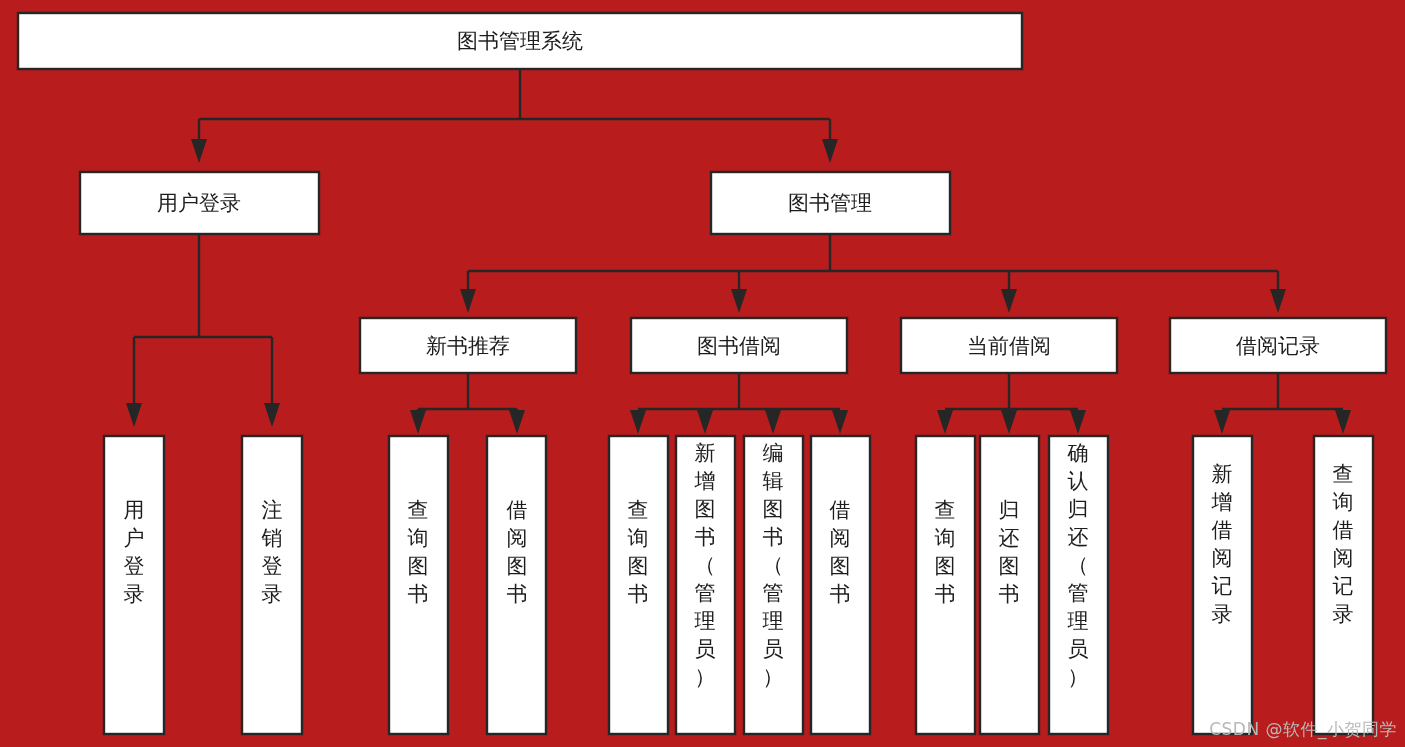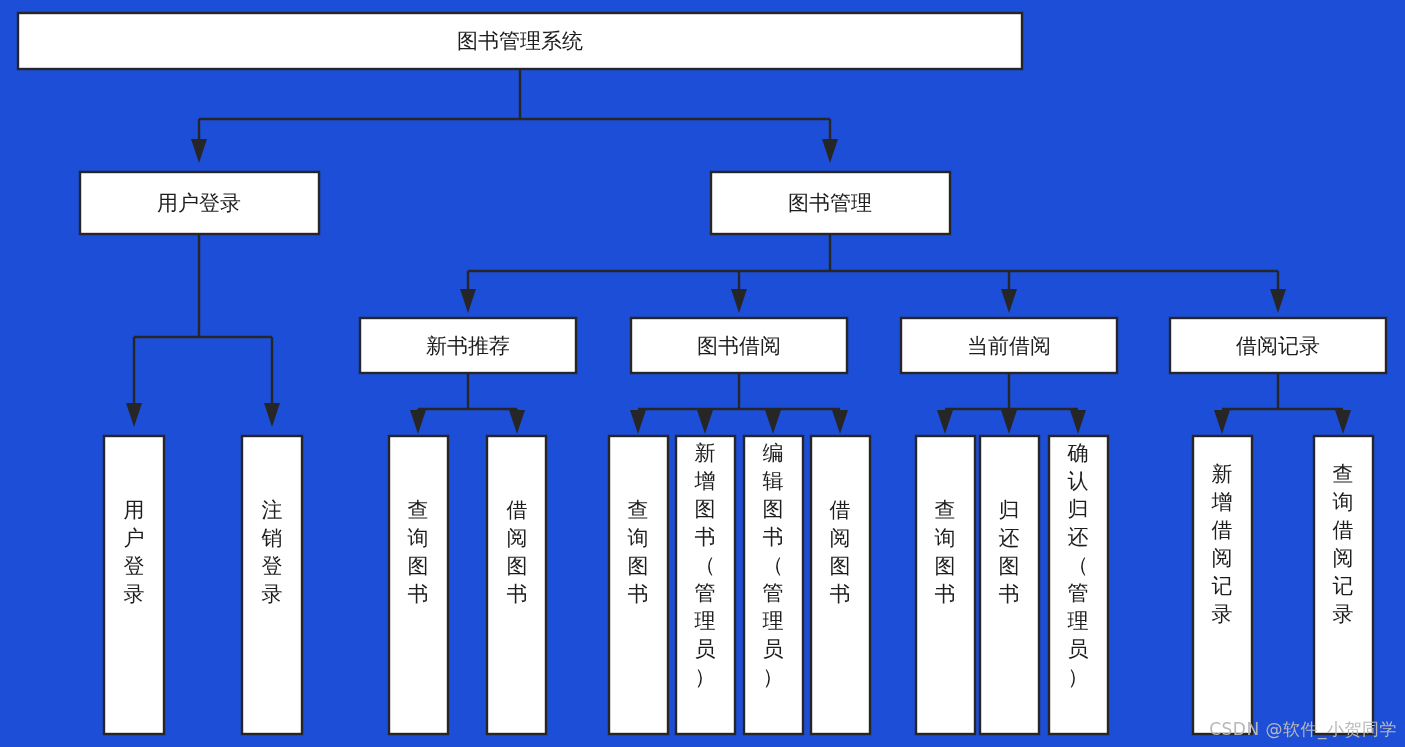--- a/index.html
+++ b/index.html
@@ -8,21 +8,21 @@
     padding: 0;
     background: #ffffff;
   }
   body {
     font-family: "DejaVu Sans", "Liberation Sans", sans-serif;
   }
   #diagram-root {
     position: relative;
     width: 1405px;
     height: 747px;
-    background: #1d4ed8;
+    background: #b91c1c;
     overflow: hidden;
   }
   svg.canvas {
     position: absolute;
     left: 0;
     top: 0;
     width: 1405px;
     height: 747px;
     display: block;
   }

